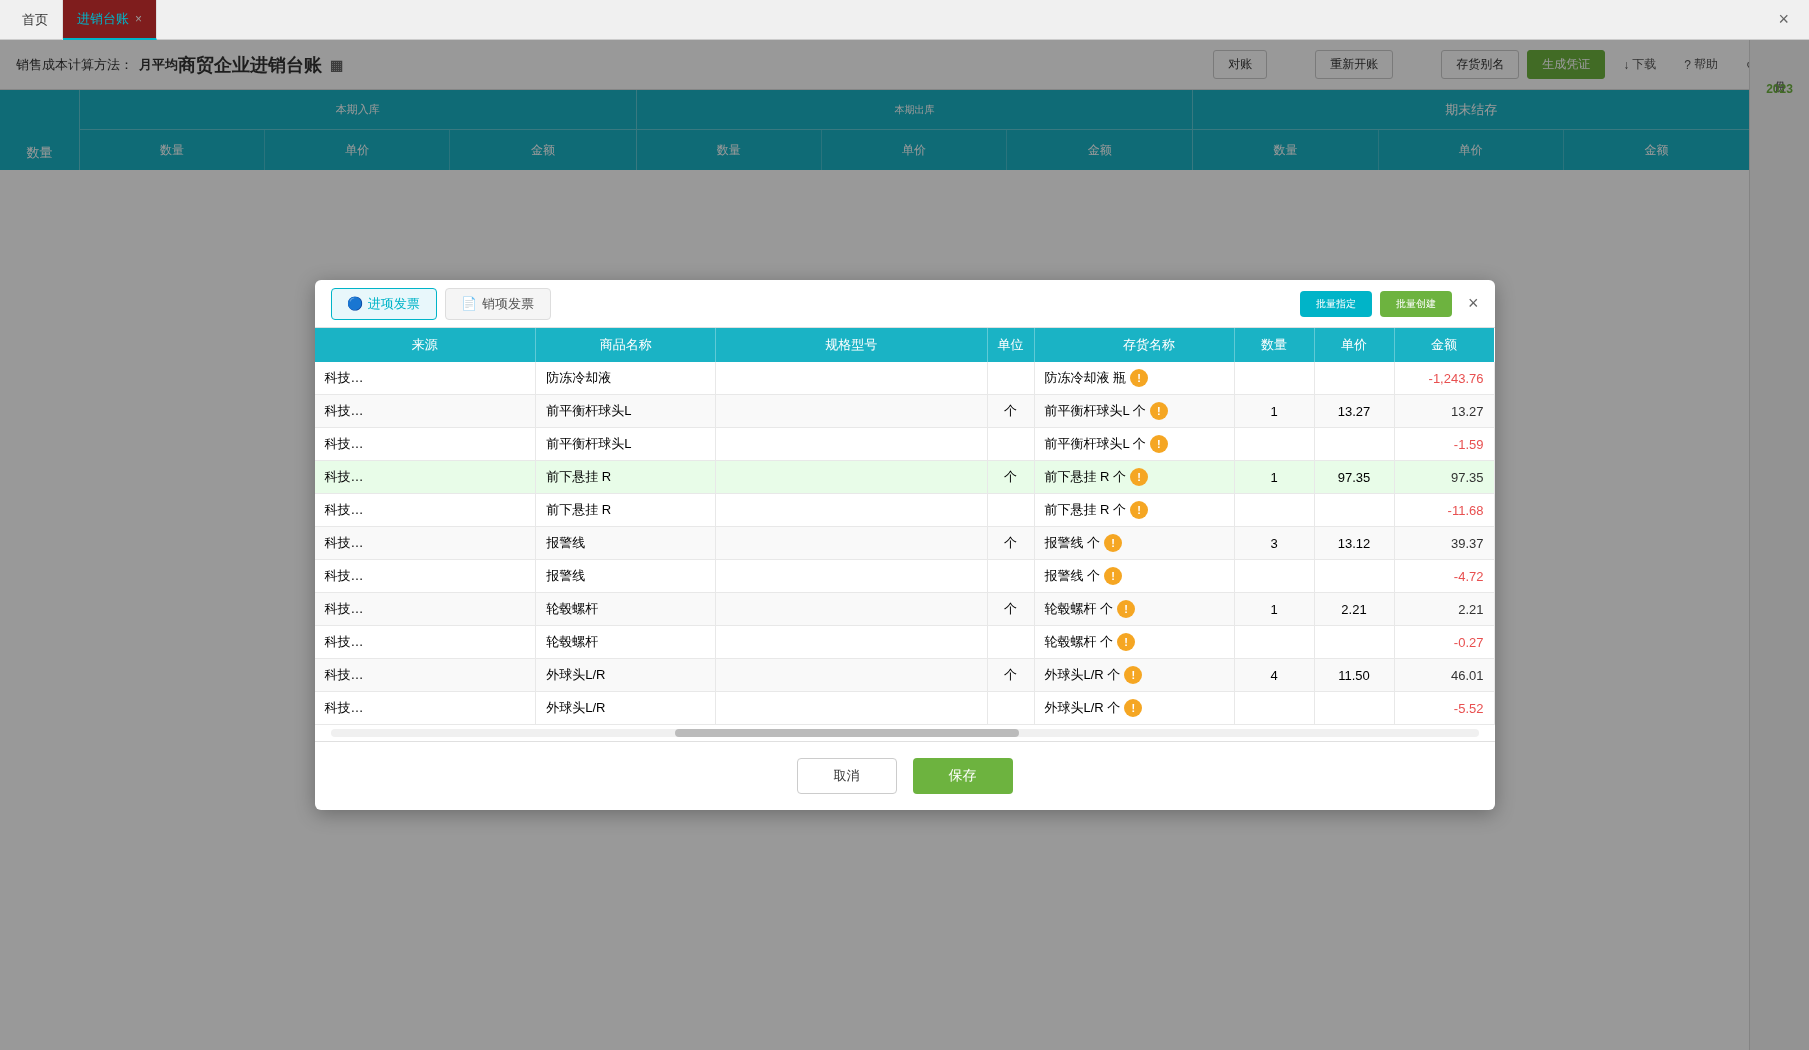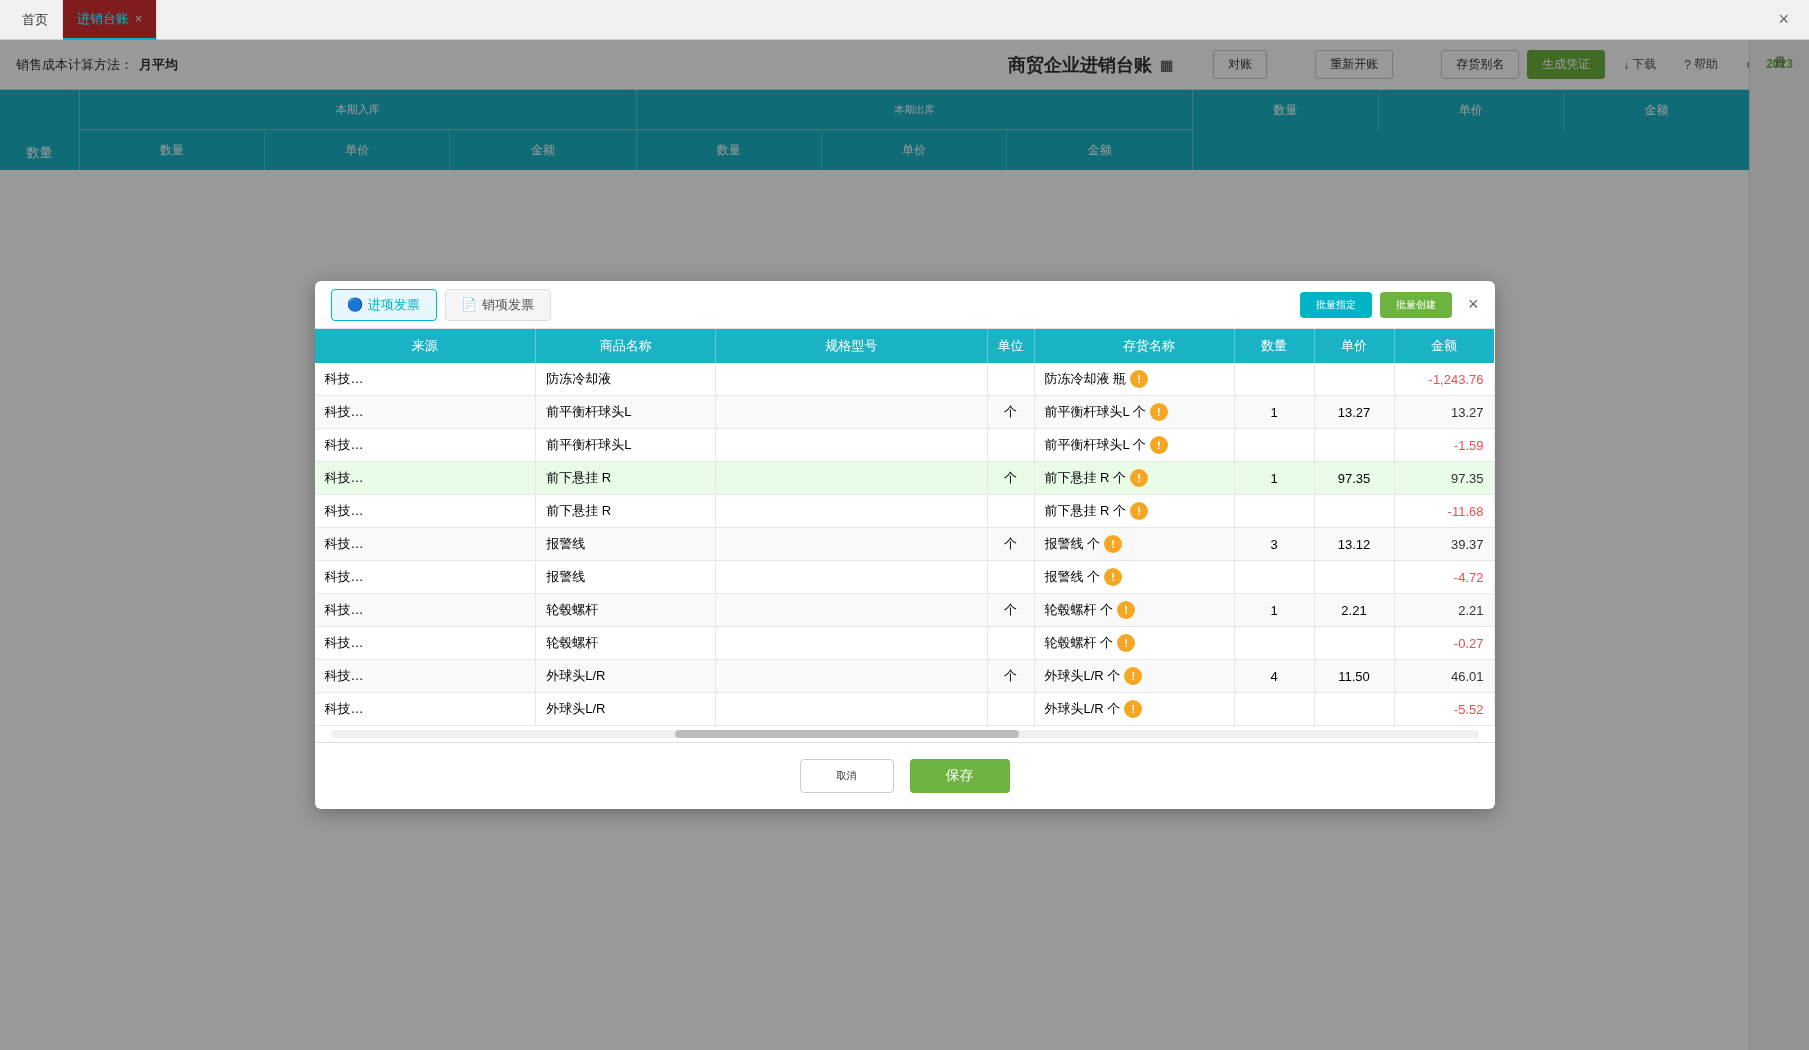--- a/index.html
+++ b/index.html
@@ -75,21 +75,21 @@
       gap: 6px;
     }
     .header-title {
       flex: 1;
       text-align: center;
       font-size: 18px;
       font-weight: bold;
       color: #333;
       display: flex;
       align-items: center;
-      justify-content: flex-end;
+      justify-content: flex-start;
       gap: 8px;
     }
     .header-actions {
       display: flex;
       align-items: center;
       gap: 8px;
     }
     .btn {
       padding: 5px 14px;
       border: 1px solid #ccc;
@@ -127,21 +127,21 @@
       position: absolute;
       right: 0;
       top: 0;
       width: 60px;
       height: 100%;
       background: #f5f5f5;
       border-left: 1px solid #ddd;
       display: flex;
       flex-direction: column;
       align-items: center;
-      padding-top: 3px;
+      padding-top: 28px;
       gap: 4px;
     }
 
     
     .modal-overlay {
       position: absolute;
       top: 0; left: 0; right: 0; bottom: 0;
       background: rgba(0,0,0,0.4);
       display: flex;
       align-items: center;
@@ -266,21 +266,21 @@
       justify-content: center;
       gap: 16px;
       padding: 16px;
       border-top: 1px solid #e0e0e0;
     }
     .btn-cancel {
       padding: 8px 36px;
       border: 1px solid #ccc;
       background: #fff;
       border-radius: 4px;
-      font-size: 10px;
+      font-size: 13px;
       cursor: pointer;
       color: #333;
     }
     .btn-save {
       padding: 8px 36px;
       border: none;
       background: #6db33f;
       border-radius: 4px;
       font-size: 14px;
       cursor: pointer;
@@ -373,20 +373,23 @@
         <span>本期出库</span>
       </div>
       <div style="display:grid;grid-template-columns:1fr 1fr 1fr;height:40px;">
         <div style="display:flex;align-items:center;justify-content:center;color:#fff;font-size:12px;border-right:1px solid rgba(255,255,255,0.2);">数量</div>
         <div style="display:flex;align-items:center;justify-content:center;color:#fff;font-size:12px;border-right:1px solid rgba(255,255,255,0.2);">单价</div>
         <div style="display:flex;align-items:center;justify-content:center;color:#fff;font-size:12px;">金额</div>
       </div>
     </div>
 
     <div style="flex:1; display:grid; grid-template-rows:40px 40px;">
+      <div style="display:flex;align-items:center;justify-content:center;color:#fff;font-size:13px;border-bottom:1px solid rgba(255,255,255,0.3);">
+        <span>期末结存</span>
+      </div>
       <div style="display:grid;grid-template-columns:1fr 1fr 1fr;height:40px;">
         <div style="display:flex;align-items:center;justify-content:center;color:#fff;font-size:12px;border-right:1px solid rgba(255,255,255,0.2);">数量</div>
         <div style="display:flex;align-items:center;justify-content:center;color:#fff;font-size:12px;border-right:1px solid rgba(255,255,255,0.2);">单价</div>
         <div style="display:flex;align-items:center;justify-content:center;color:#fff;font-size:12px;">金额</div>
       </div>
     </div>
   </div>
 
   <div class="side-panel">
     <div style="writing-mode:vertical-rl;font-size:12px;color:#666;padding:4px;cursor:pointer;text-align:center;">月份</div>

